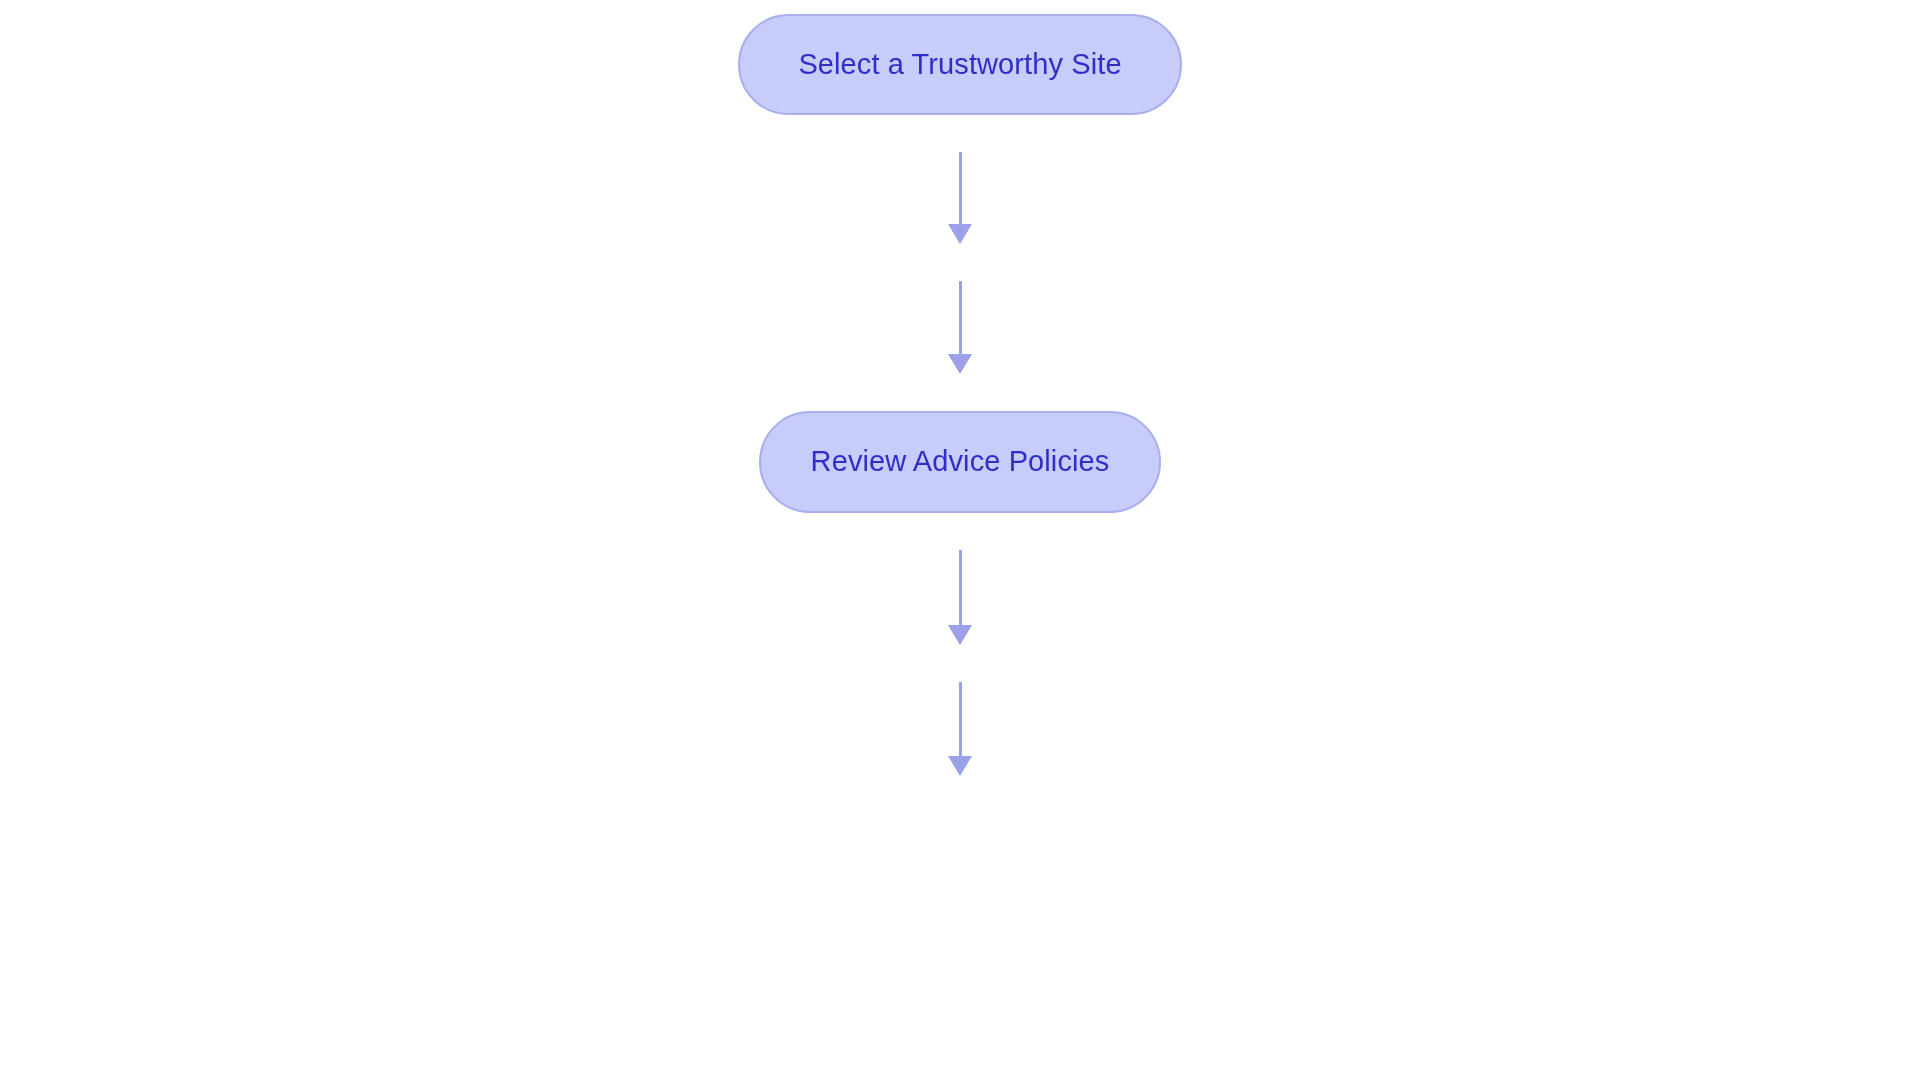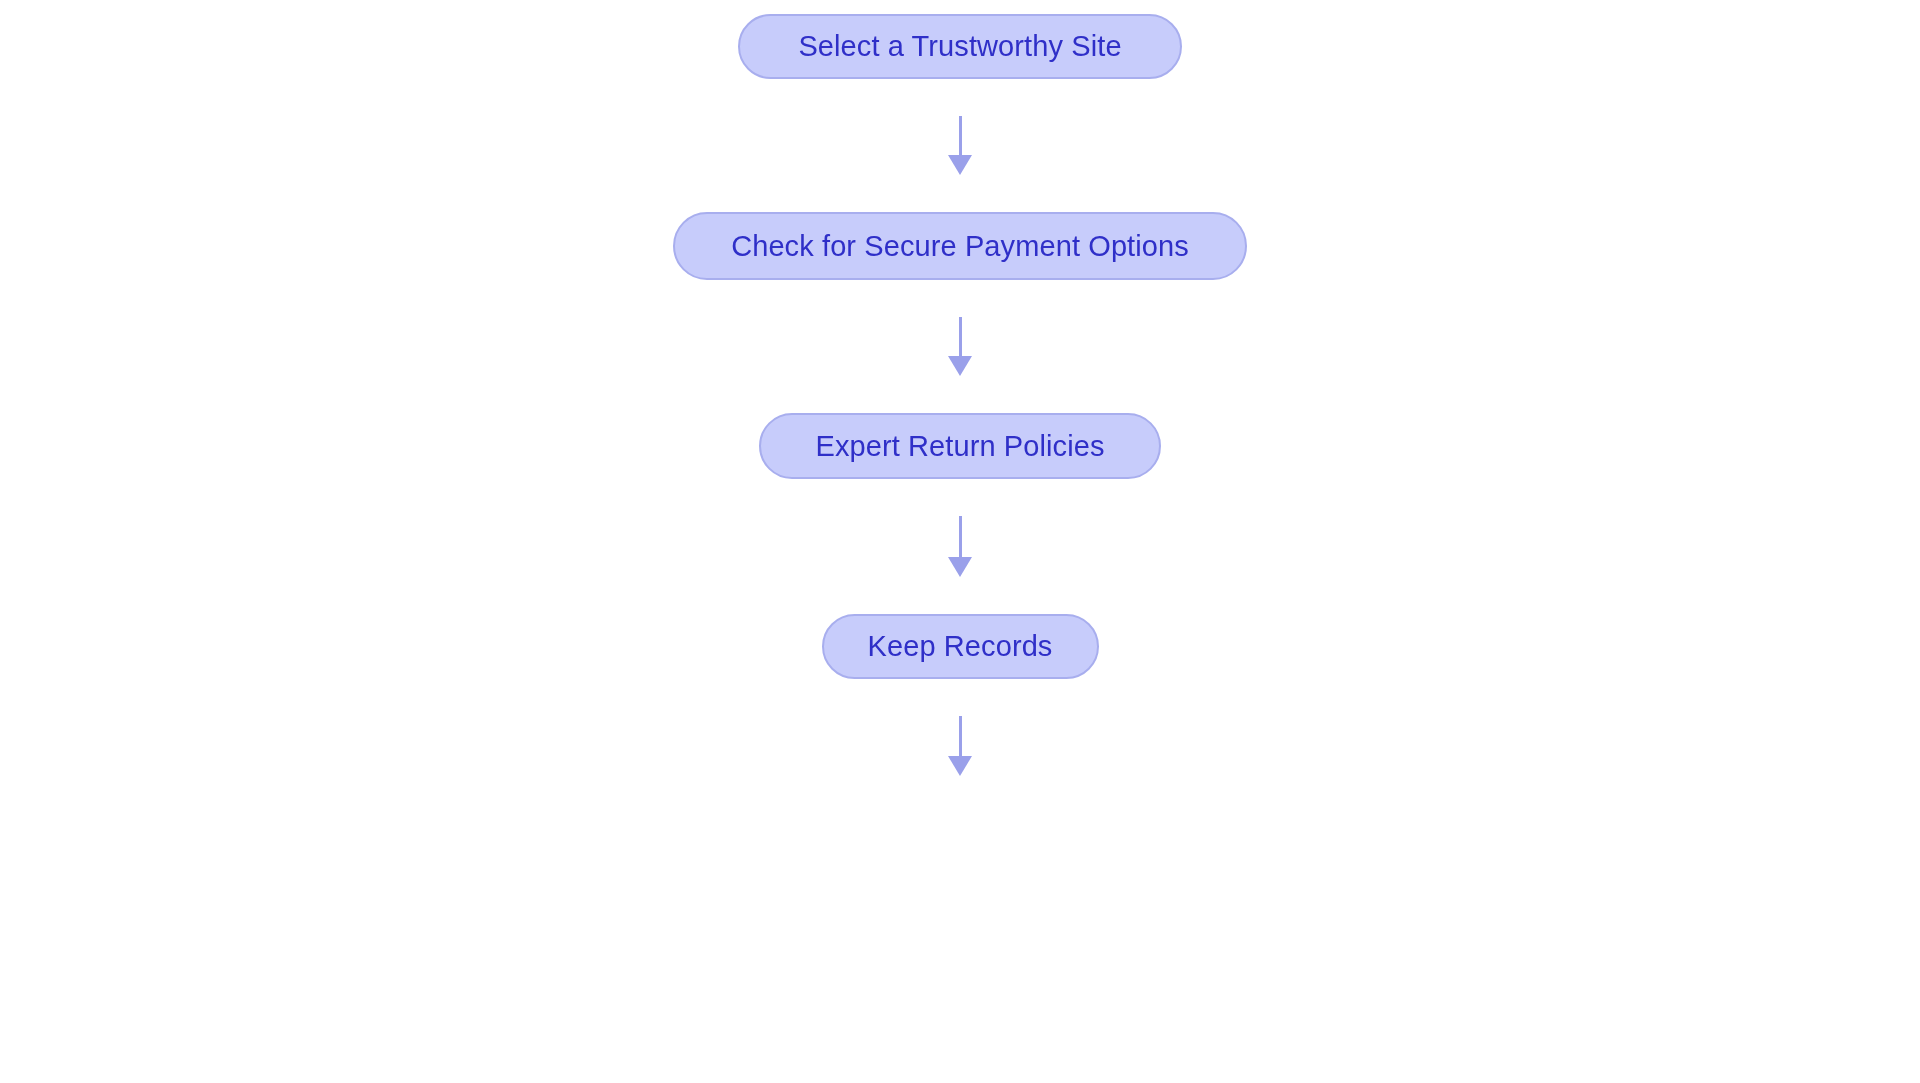--- a/index.html
+++ b/index.html
@@ -99,41 +99,35 @@
 
     <div class="node node-0">
       <span class="node-label">Select a Trustworthy Site</span>
     </div>
 
     <div class="connector conn-0">
       <div class="conn-line"></div>
       <div class="conn-head"></div>
     </div>
 
-    <div class="node node-1">
-      <span class="node-label">Check for Secure Payment Options</span>
-    </div>
 
     <div class="connector conn-1">
       <div class="conn-line"></div>
       <div class="conn-head"></div>
     </div>
 
     <div class="node node-2">
-      <span class="node-label">Expert Return Policies</span>
+      <span class="node-label">Review Advice Policies</span>
     </div>
 
     <div class="connector conn-2">
       <div class="conn-line"></div>
       <div class="conn-head"></div>
     </div>
 
-    <div class="node node-3">
-      <span class="node-label">Keep Records</span>
-    </div>
 
     <div class="connector conn-3">
       <div class="conn-line"></div>
       <div class="conn-head"></div>
     </div>
 
 
   </div>
 </div>
 

